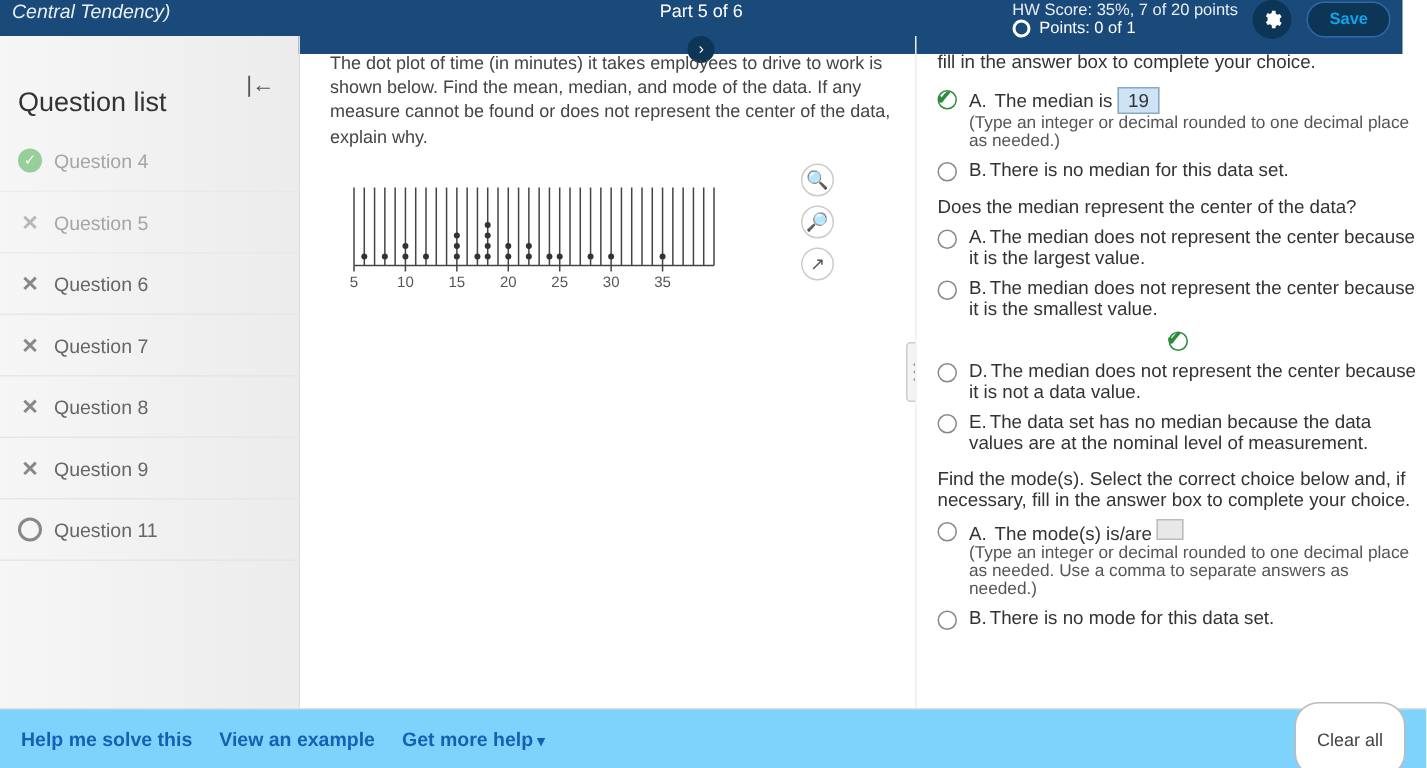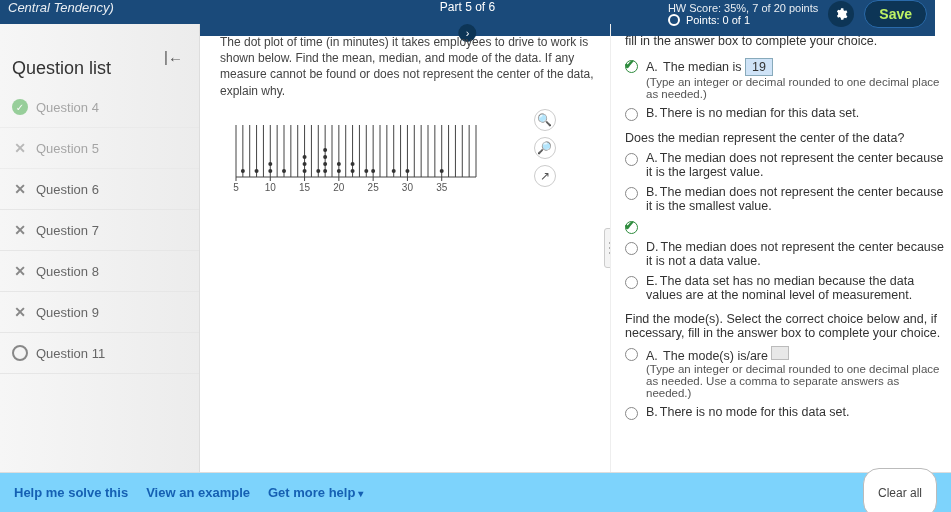--- a/index.html
+++ b/index.html
@@ -7,21 +7,21 @@
 
 .topbar { position: absolute; top: 0; left: 0; right: 16px; height: 36px; background: #1a4a7a; color: #fff; display: flex; align-items: flex-start; padding: 0 8px; }
 .topbar-title { font-size: 13px; font-style: italic; opacity: .9; }
 .topbar-center { position: absolute; left: 50%; transform: translateX(-50%); font-size: 12px; display:flex; align-items:center; gap:10px;flex-direction:column;}
 .topbar-center .chev { width:18px; height:18px; border-radius:50%; background:#0d3556; display:inline-flex; align-items:center; justify-content:center; font-size:11px;}
 .topbar-right { margin-left: auto; display: flex; align-items: center; gap: 10px; font-size: 11px; }
 .topbar-right .score { opacity:.9; }
 .points-row { display: flex; align-items: center; gap: 6px; }
 .points-row .circ { width: 12px; height: 12px; border: 2px solid #fff; border-radius: 50%; }
 .gear { width: 26px; height: 26px; border-radius: 50%; background: #0d3556; display: inline-flex; align-items: center; justify-content: center; }
-.save-btn { background: #0d3556; border: 1px solid #2a6aaa; color: #bef264; padding: 5px 14px; border-radius: 16px; font-size: 14px; font-weight: bold; cursor: pointer; }
+.save-btn { background: #0d3556; border: 1px solid #2a6aaa; color: #0ea5e9; padding: 5px 14px; border-radius: 16px; font-size: 11px; font-weight: bold; cursor: pointer; }
 
 .main { position: absolute; top: 24px; left: 0; right: 0; bottom: 40px; display: flex; }
 
 .sidebar { width: 200px; background: linear-gradient(90deg,#f6f6f6,#ececec); border-right: 1px solid #ddd; display: flex; flex-direction: column; }
 .sidebar-head { display: flex; align-items: center; justify-content: space-between; padding: 10px 12px 8px; }
 .sidebar-head h2 { font-size: 18px; font-weight: normal; color: #333; margin-top: 24px; }
 .collapse { font-size: 15px; color: #555; cursor: pointer; padding: 2px 4px; }
 .qitem { display: flex; align-items: center; gap: 8px; padding: 12px 12px; border-bottom: 1px solid #e6e6e6; cursor: pointer; color: #666; }
 .qitem.faded { opacity: .55; }
 .qitem .icon { width: 16px; height: 16px; flex: none; display:inline-flex; align-items:center; justify-content:center; }
@@ -39,21 +39,21 @@
 .axis { stroke:#444; stroke-width:1; }
 .tick { stroke:#444; stroke-width:1; }
 .ticklabel { font-size:10px; fill:#555; text-anchor:middle; }
 .dot { fill:#333; }
 
 .drag-handle { position:absolute; right:-6px; top:50%; transform:translateY(-50%); width:12px; height:40px; border:1px solid #ccc; border-radius:3px; background:#f4f4f4; display:flex; flex-direction:column; align-items:center; justify-content:center; gap:3px;}
 .drag-handle i{width:2px;height:2px;background:#999;border-radius:50%;}
 
 .rightpane { width: 340px; padding: 10px 6px 10px 14px; font-size: 12.5px; color: #333; overflow:hidden;}
 .rightpane p.lead { margin-bottom: 10px; }
-.choice { display: flex; gap: 8px; margin: 6px 0; align-items: flex-start; }
+.choice { display: flex; gap: 8px; margin: 6px 0; align-items: flex-start; justify-content: center; }
 .choice .rb { width: 13px; height: 13px; border: 1.5px solid #888; border-radius: 50%; flex: none; margin-top: 2px; position:relative; cursor:pointer;}
 .choice .rb.checked { border-color:#2e8b3d; }
 .choice .rb.checked::after { content:"✔"; position:absolute; left:-2px; top:-4px; color:#2e8b3d; font-size:13px; font-weight:bold;}
 .choice .letter { color:#333; margin-right:2px; }
 .choice .body { flex:1; }
 .ans-box { display:inline-block; background:#cfe3f7; border:1px solid #8ab; padding:1px 6px; min-width:22px; text-align:center; }
 .ans-box.empty { background:#e8e8e8; border:1px solid #bbb; min-width:18px; height:14px; }
 .hint { font-size:11.5px; color:#555; }
 .sect { margin: 10px 0 4px; }
 

